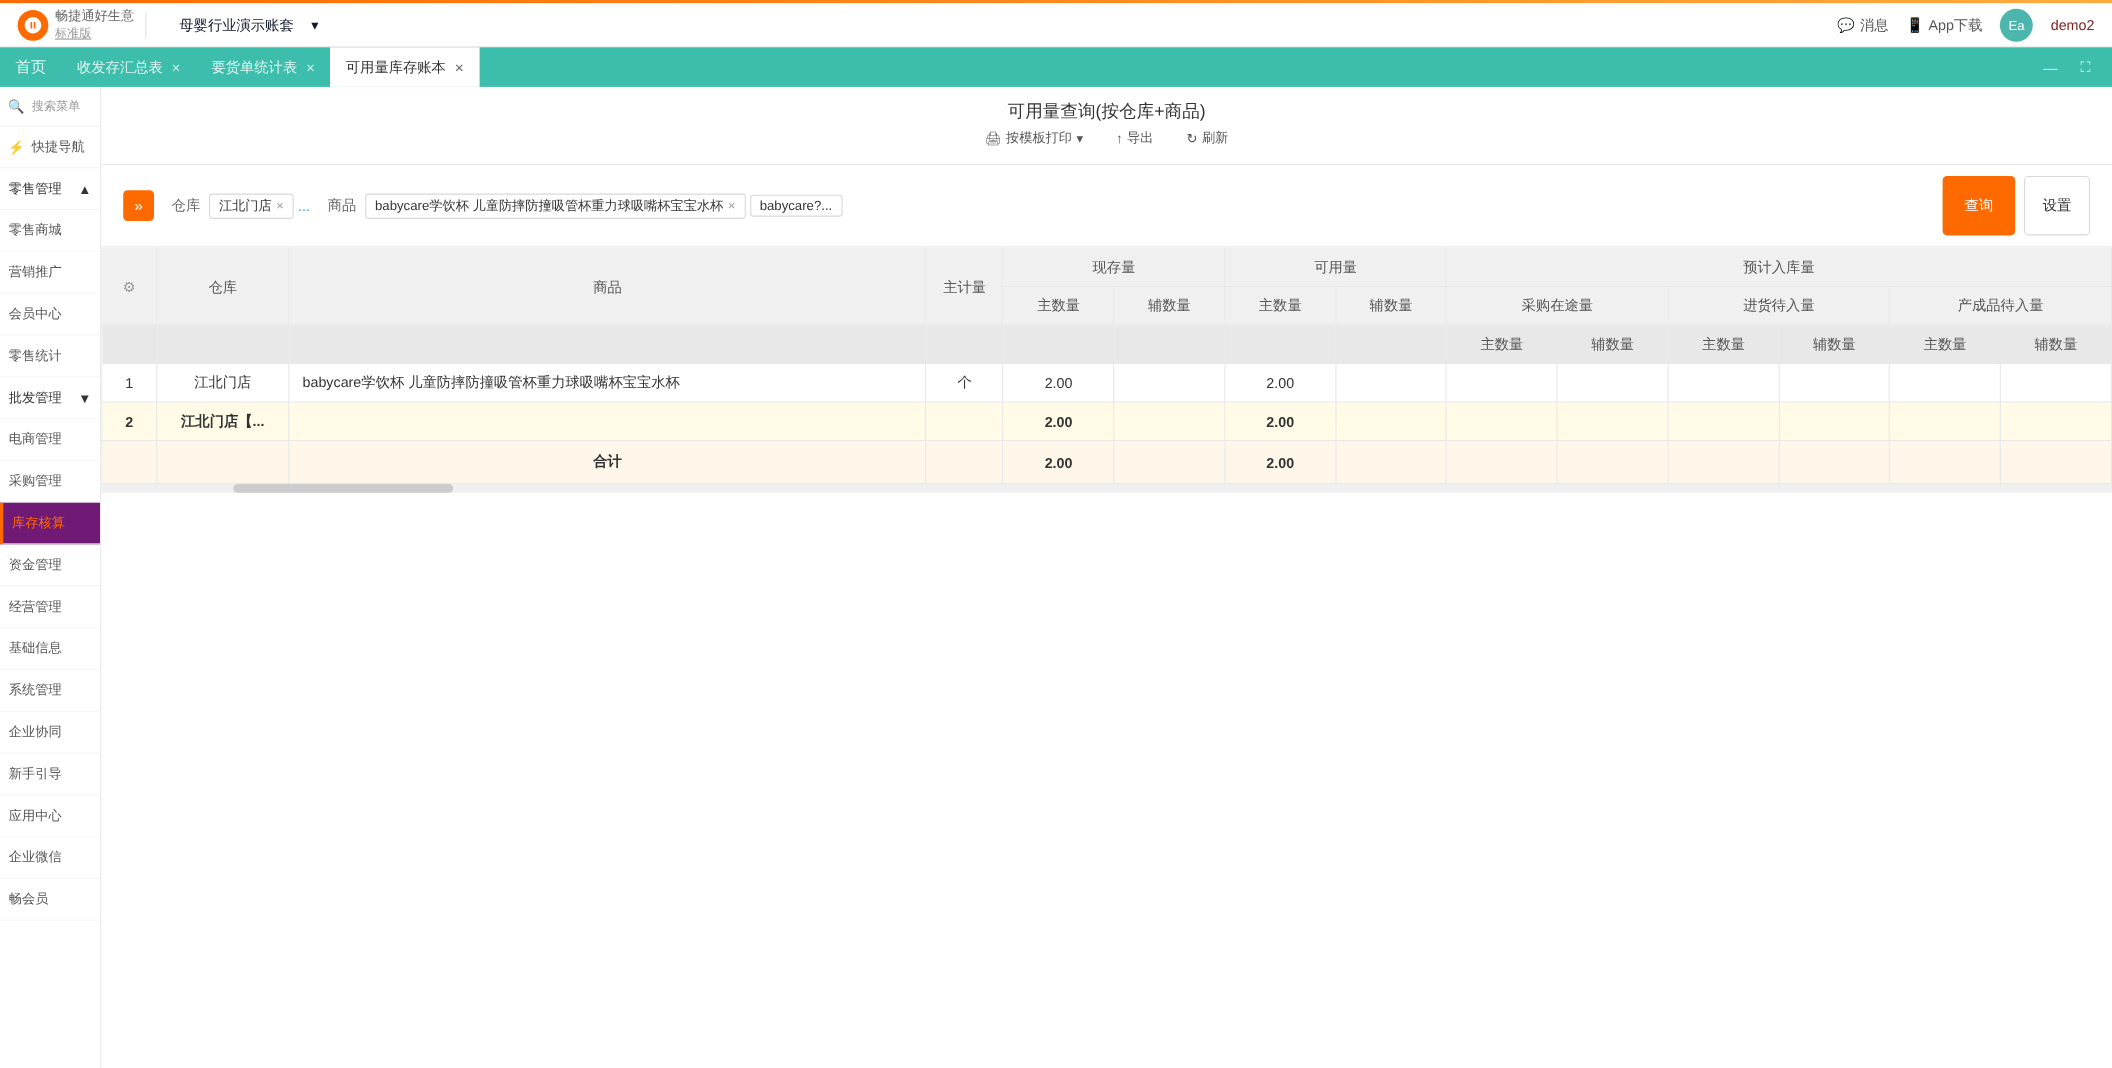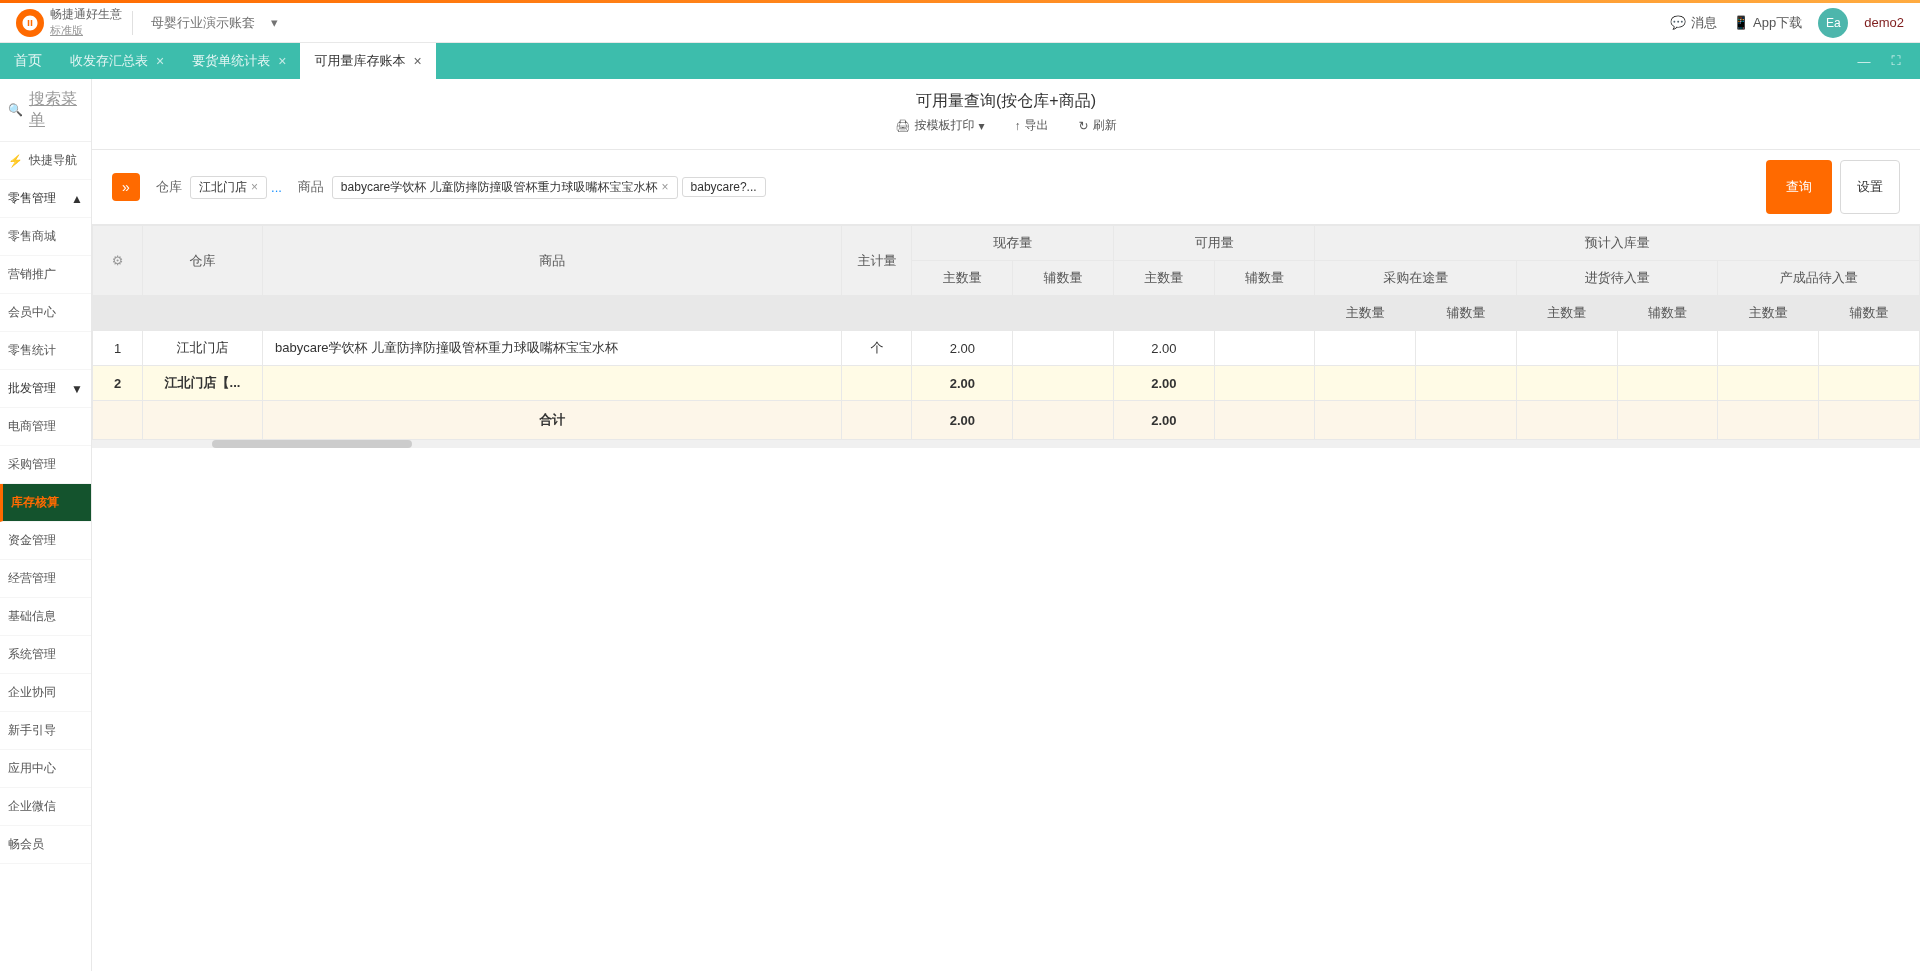--- a/index.html
+++ b/index.html
@@ -18,22 +18,22 @@
     }
     .top-bar-left { display: flex; align-items: center; gap: 10px; }
     .logo-area { display: flex; align-items: center; gap: 6px; }
     .logo-icon { width: 28px; height: 28px; background: #ff6a00; border-radius: 50%; display: flex; align-items: center; justify-content: center; }
     .logo-icon svg { width: 18px; height: 18px; fill: white; }
     .logo-text { font-size: 12px; color: #666; line-height: 1.3; }
     .logo-sub { font-size: 11px; color: #999; text-decoration: underline; }
     .top-bar-divider { width: 1px; height: 24px; background: #e0e0e0; }
     .company-selector {
       display: flex; align-items: center; gap: 16px;
-      font-size: 13px; color: #737373; cursor: pointer;
-      padding: 4px 8px; border-radius: 4px;
+      font-size: 13px; color: #0f172a; cursor: pointer;
+      padding: 4px 8px; border-radius: 4px; margin-left: 12px;
     }
 
     .top-bar-right { display: flex; align-items: center; gap: 16px; }
     .top-action { display: flex; align-items: center; gap: 4px; font-size: 13px; color: #555; cursor: pointer; }
     .user-avatar { width: 30px; height: 30px; border-radius: 50%; background: #4db6ac; display: flex; align-items: center; justify-content: center; color: white; font-size: 12px; overflow: hidden; }
 
     
     .tab-bar {
       height: 36px;
       background: #3dbdac;
@@ -98,21 +98,21 @@
     .sidebar-nav-item {
       padding: 10px 8px;
       display: flex;
       align-items: center;
       gap: 6px;
       cursor: pointer;
       font-size: 12px;
       color: #555;
       border-bottom: 1px solid #f5f5f5;
     }
-    .sidebar-nav-item.active { background: #14532d; color: #ff6a00; font-weight: bold; border-left: 3px solid #ff6a00; }
+    .sidebar-nav-item.active { background: #701a75; color: #ff6a00; font-weight: normal; border-left: 3px solid #ff6a00; }
     .sidebar-nav-item.group {
       justify-content: space-between;
       font-weight: 500;
       color: #333;
     }
 
     
     .content-area {
       flex: 1;
       overflow: hidden;
@@ -298,21 +298,21 @@
     <div class="tab-bar-btn">—</div>
     <div class="tab-bar-btn">⛶</div>
   </div>
 </div>
 
 <div class="main-layout">
 
   <div class="sidebar">
     <div class="sidebar-search">
       <span>🔍</span>
-      <span style="font-size:16px;color:#999;text-decoration:underline;">搜索菜单</span>
+      <span style="font-size:11px;color:#999;">搜索菜单</span>
     </div>
     <div class="sidebar-nav-item">
       <span>⚡</span>
       <span>快捷导航</span>
     </div>
     <div class="sidebar-nav-item group">
       <span>零售管理</span>
       <span>▲</span>
     </div>
     <div class="sidebar-nav-item">

